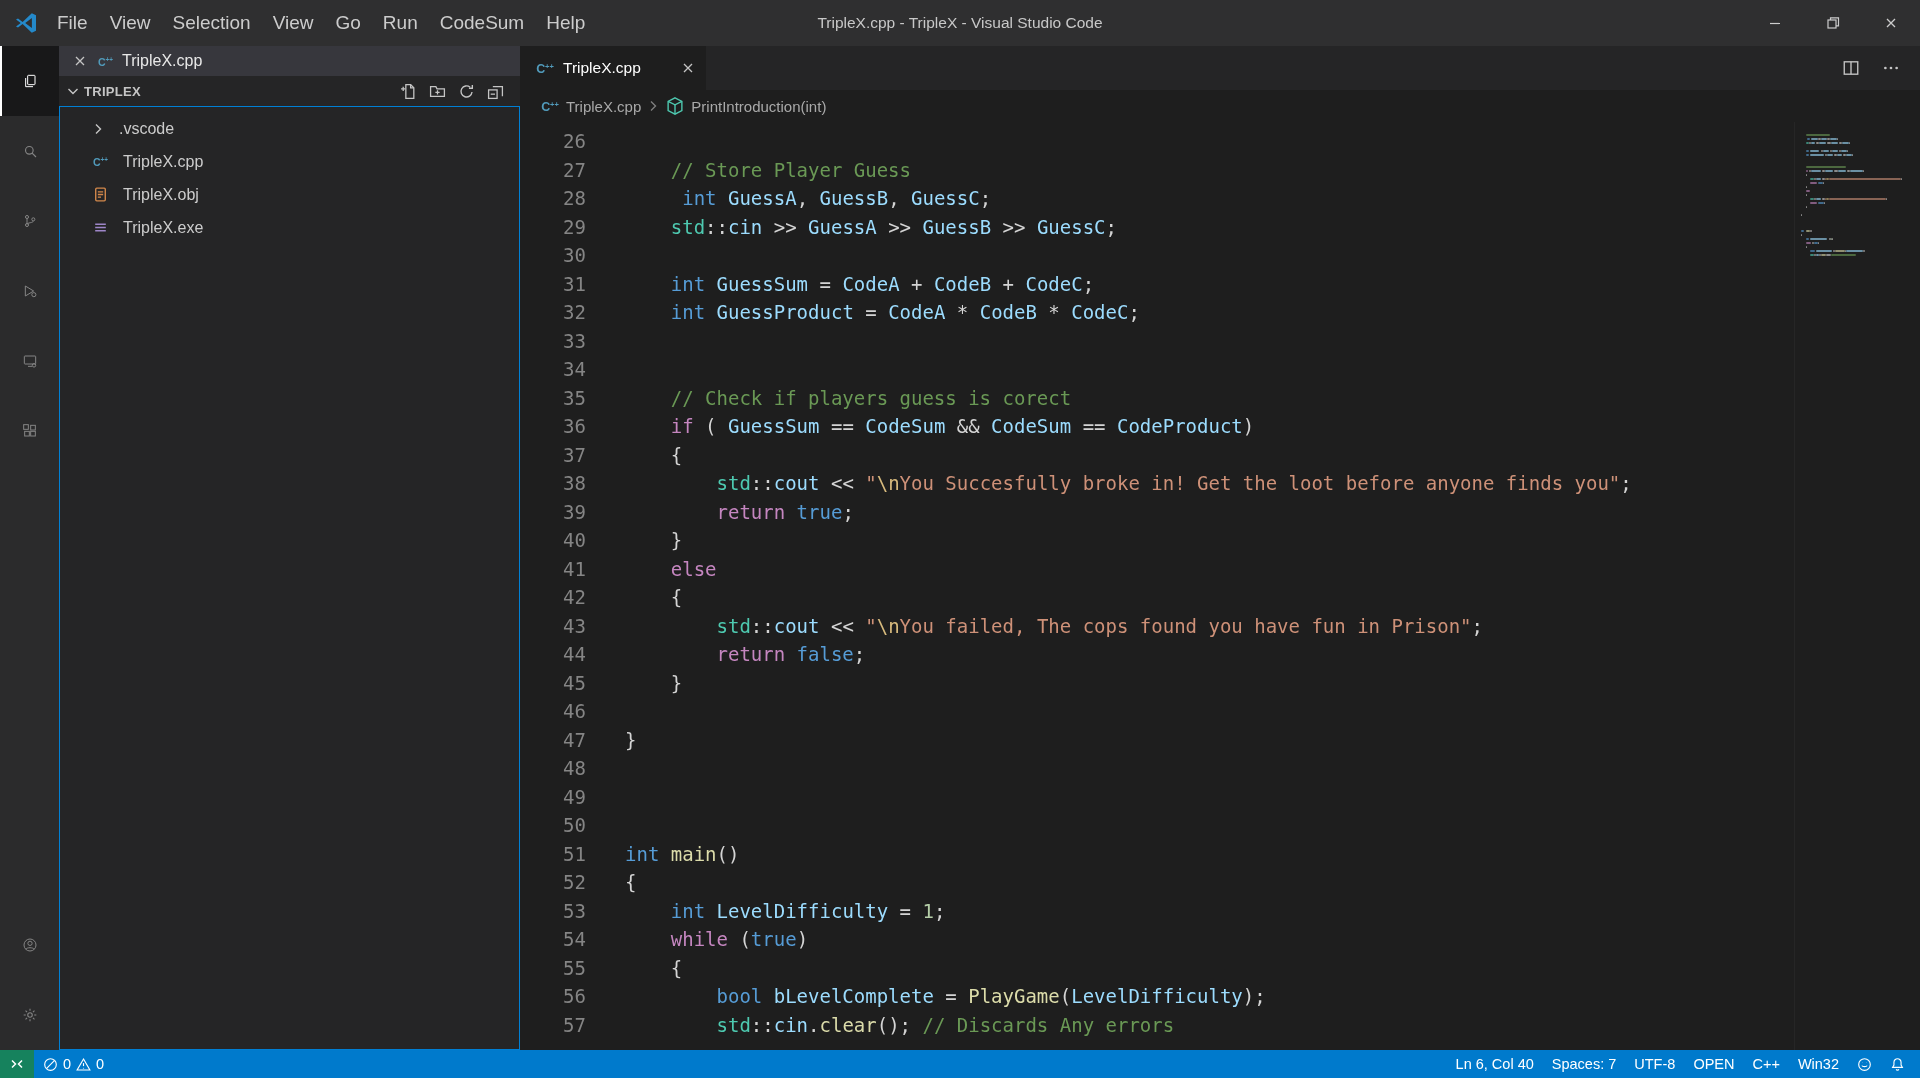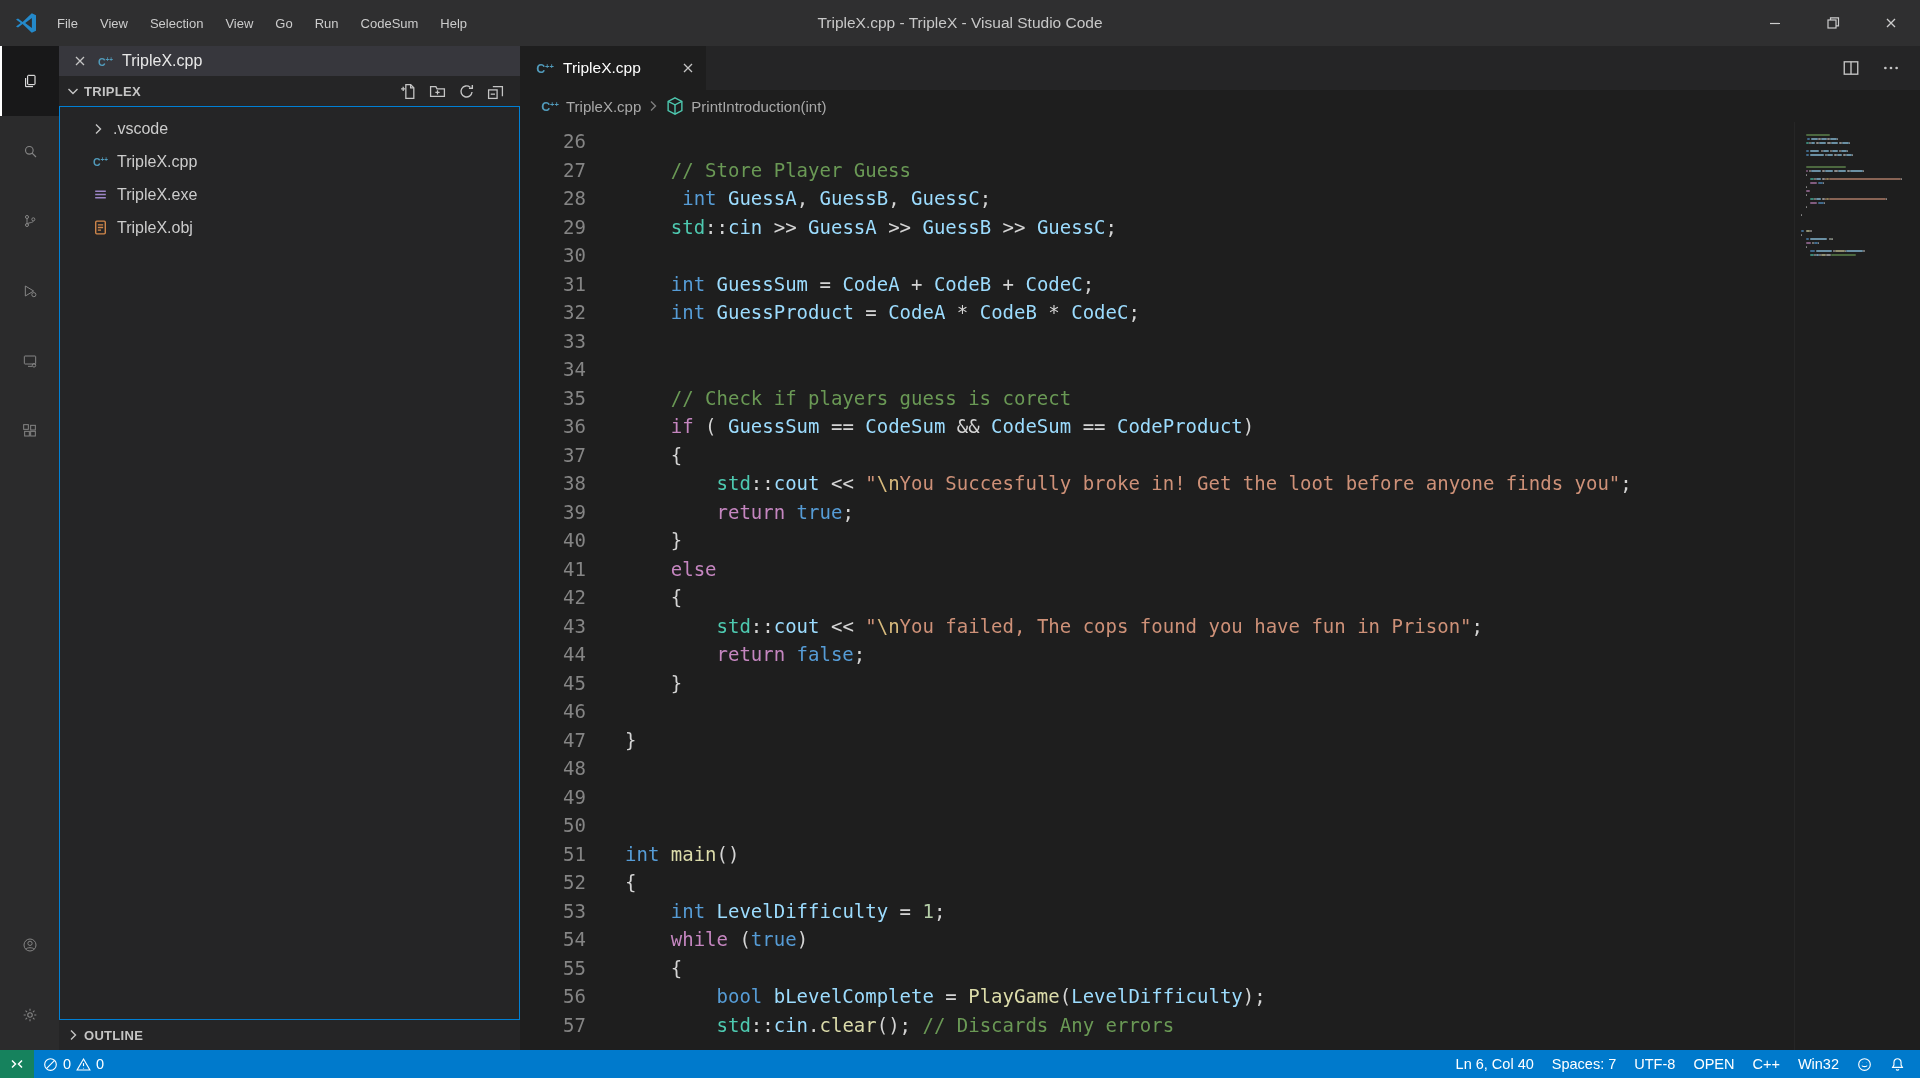--- a/index.html
+++ b/index.html
@@ -3,21 +3,21 @@
 <meta charset="utf-8">
 <style>
   *{box-sizing:border-box;margin:0;padding:0;}
   html,body{width:1920px;height:1078px;overflow:hidden;}
   body{background:#1e1e1e;font-family:"Liberation Sans",sans-serif;color:#cccccc;}
 
   
   .titlebar{height:46px;background:#2f2f30;display:flex;align-items:center;position:relative;}
   .vscode-logo{width:24px;height:24px;margin:0 8px 0 14px;flex:none;}
   .menubar{display:flex;height:100%;align-items:center;}
-  .menu-item{padding:0 11px;font-size:13px;color:#cccccc;height:100%;display:flex;align-items:center;}
+  .menu-item{padding:0 11px;font-size:19px;color:#cccccc;height:100%;display:flex;align-items:center;}
   .window-title{position:absolute;left:50%;top:50%;transform:translate(-50%,-50%);font-size:15.5px;color:#c8c8c8;white-space:nowrap;}
   .win-controls{margin-left:auto;display:flex;height:100%;}
   .win-btn{width:58px;height:100%;display:flex;align-items:center;justify-content:center;color:#cccccc;}
   .win-btn svg{width:17px;height:17px;}
 
   
   .layout{display:flex;height:1004px;}
 
   
   .activitybar{width:59px;background:#2b2b2c;display:flex;flex-direction:column;flex:none;}
@@ -34,21 +34,21 @@
   .sidebar-title .icon{margin-left:auto;color:#cccccc;}
   .sec-header{height:30px;display:flex;align-items:center;font-size:13px;font-weight:bold;color:#c5c5c5;padding-left:6px;gap:3px;letter-spacing:.3px;flex:none;}
   .icon{display:inline-flex;align-items:center;justify-content:center;}
   .icon svg{width:16px;height:16px;}
   .oe-row{height:30px;display:flex;align-items:center;background:#37373D;padding-left:13px;gap:7px;color:#e8e8e8;flex:none;cursor:pointer;}
   .oe-row .ficon svg,.tree-row .ficon svg{width:17px;height:17px;}
   .proj-actions{margin-left:auto;display:flex;gap:12px;padding-right:16px;}
   .proj-actions .icon{color:#c5c5c5;cursor:pointer;}
   .proj-actions .icon svg{width:17px;height:17px;}
   .tree{flex:1;border:1px solid #007FD4;overflow:hidden;padding-top:5px;}
-  .tree-row{height:33px;display:flex;align-items:center;padding-left:30px;gap:7px;cursor:pointer;}
+  .tree-row{height:33px;display:flex;align-items:center;padding-left:30px;gap:13px;cursor:pointer;}
   .tree-row .chev{color:#c5c5c5;}
   .ficon{width:20px;flex:none;display:inline-flex;align-items:center;justify-content:center;}
   .outline-header{flex:none;}
 
   
   .editor-col{flex:1;display:flex;flex-direction:column;background:#1e1e1e;min-width:0;}
   .tabbar{height:44px;background:#252526;display:flex;align-items:stretch;flex:none;}
   .tab{width:186px;background:#1e1e1e;display:flex;align-items:center;gap:8px;padding:0 10px 0 15px;color:#ffffff;font-size:15.5px;cursor:pointer;}
   .tab .close{margin-left:auto;color:#c5c5c5;}
   .tab-actions{margin-left:auto;display:flex;align-items:center;gap:22px;padding-right:20px;color:#c5c5c5;}
@@ -268,45 +268,37 @@
           <span class="ficon">
             <svg viewBox="0 0 16 16">
               <text x="1" y="12" font-size="10" font-weight="bold" fill="#519ABA" font-family="Liberation Sans,sans-serif">C</text>
               <text x="8" y="8.5" font-size="6" font-weight="bold" fill="#519ABA" font-family="Liberation Sans,sans-serif">++</text>
             </svg>
           </span>
           <span>TripleX.cpp</span>
         </div>
         <div class="tree-row">
           <span class="ficon">
-            <svg viewBox="0 0 16 16" fill="none" stroke="#9E86C8" stroke-width="1.5">
-              <path d="M3 5h10M3 8h10M3 11h10"></path>
-            </svg>
-          </span>
-          <span>TripleX.exe</span>
-        </div>
-        <div class="tree-row">
-          <span class="ficon">
             <svg viewBox="0 0 16 16" fill="none" stroke="#D2884B" stroke-width="1.3">
               <rect x="3.5" y="2" width="9" height="12" rx="1"></rect>
               <path d="M5.5 5.5h5M5.5 8h5M5.5 10.5h3"></path>
             </svg>
           </span>
           <span>TripleX.obj</span>
         </div>
-      </div>
-
-    <div class="sec-header outline-header">
-      <span class="icon">
-          <svg viewBox="0 0 16 16" fill="none" stroke="currentColor" stroke-width="1.4">
-            <path d="M6 3.5L10.5 8L6 12.5"></path>
-          </svg>
-        </span>
-      <span>OUTLINE</span>
-    </div>
+        <div class="tree-row">
+          <span class="ficon">
+            <svg viewBox="0 0 16 16" fill="none" stroke="#9E86C8" stroke-width="1.5">
+              <path d="M3 5h10M3 8h10M3 11h10"></path>
+            </svg>
+          </span>
+          <span>TripleX.exe</span>
+        </div>
+      </div>
+
   </div>
 
   <div class="editor-col">
     <div class="tabbar">
       <div class="tab">
         <span class="ficon">
             <svg viewBox="0 0 16 16">
               <text x="1" y="12" font-size="10" font-weight="bold" fill="#519ABA" font-family="Liberation Sans,sans-serif">C</text>
               <text x="8" y="8.5" font-size="6" font-weight="bold" fill="#519ABA" font-family="Liberation Sans,sans-serif">++</text>
             </svg>

